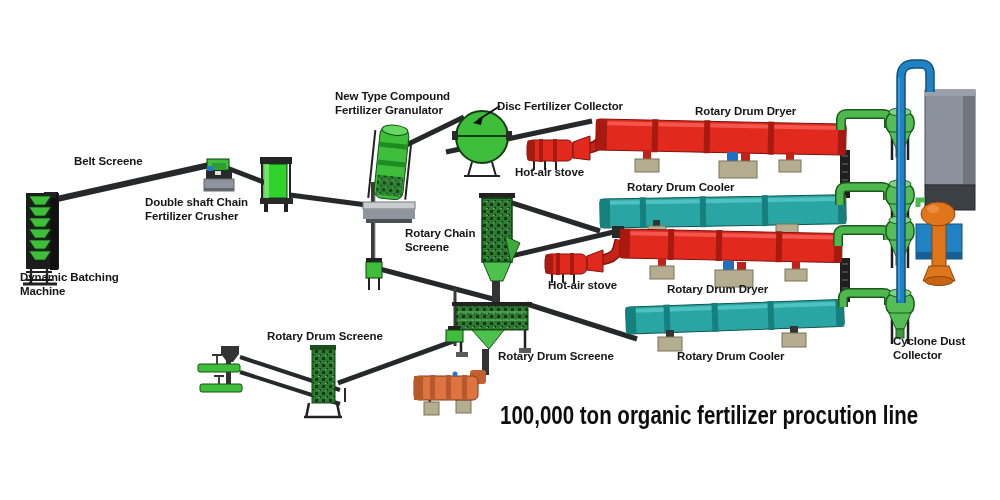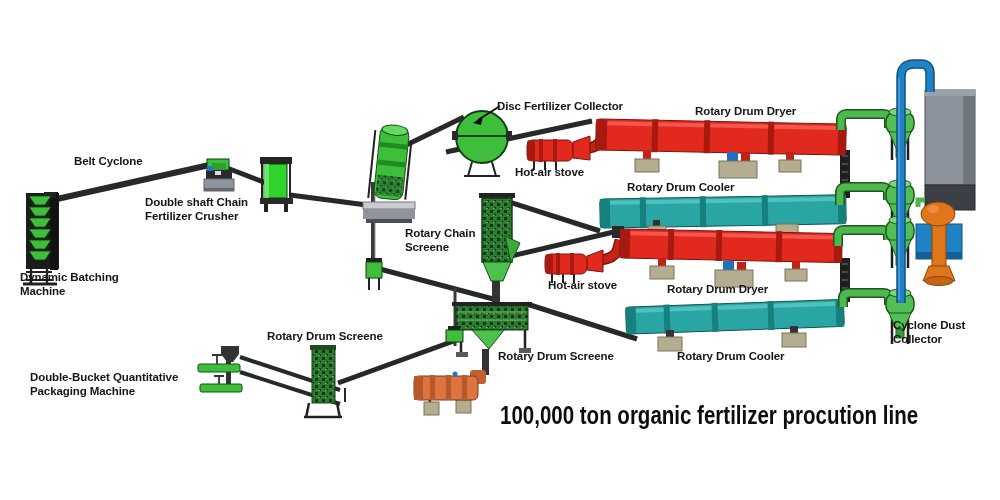--- a/index.html
+++ b/index.html
@@ -329,36 +329,36 @@
     <ellipse cx="933" cy="209" rx="6" ry="4" fill="#f09448" opacity="0.8"></ellipse>
   </g>
 
   <g fill="none">
     <path d="M901,303 L901,77 Q901,64 914,64 L921,64 Q930,64 930,74 L930,92" stroke="#10507e" stroke-width="9.5"></path>
     <path d="M901,303 L901,77 Q901,64 914,64 L921,64 Q930,64 930,74 L930,92" stroke="#1e82c5" stroke-width="6.5"></path>
     <path d="M899,300 L899,78" stroke="#5fb2e8" stroke-width="1.5" opacity="0.7"></path>
   </g>
 </svg>
 
-<div class="lbl" style="left:74px;top:155px">Belt Cyclone</div>
+<div class="lbl" style="left:74px;top:155px">Belt Screene</div>
 <div class="lbl" style="left:20px;top:271px">Dynamic Batching
 Machine</div>
 <div class="lbl" style="left:145px;top:196px">Double shaft Chain
 Fertilizer Crusher</div>
+<div class="lbl" style="left:335px;top:90px">New Type Compound
+Fertilizer Granulator</div>
 <div class="lbl" style="left:497px;top:100px">Disc Fertilizer Collector</div>
 <div class="lbl" style="left:515px;top:166px">Hot-air stove</div>
 <div class="lbl" style="left:695px;top:105px">Rotary Drum Dryer</div>
 <div class="lbl" style="left:627px;top:181px">Rotary Drum Cooler</div>
 <div class="lbl" style="left:405px;top:227px">Rotary Chain
 Screene</div>
 <div class="lbl" style="left:548px;top:279px">Hot-air stove</div>
 <div class="lbl" style="left:667px;top:283px">Rotary Drum Dryer</div>
 <div class="lbl" style="left:677px;top:350px">Rotary Drum Cooler</div>
-<div class="lbl" style="left:893px;top:319px">Cyclone Dust
+<div class="lbl" style="left:893px;top:335px">Cyclone Dust
 Collector</div>
 <div class="lbl" style="left:267px;top:330px">Rotary Drum Screene</div>
 <div class="lbl" style="left:498px;top:350px">Rotary Drum Screene</div>
-<div class="lbl" style="left:30px;top:371px">Double-Bucket Quantitative
-Packaging Machine</div>
 
 <div class="title">100,000 ton organic fertilizer procution line</div>
 
 </div>
 
 </body></html>

